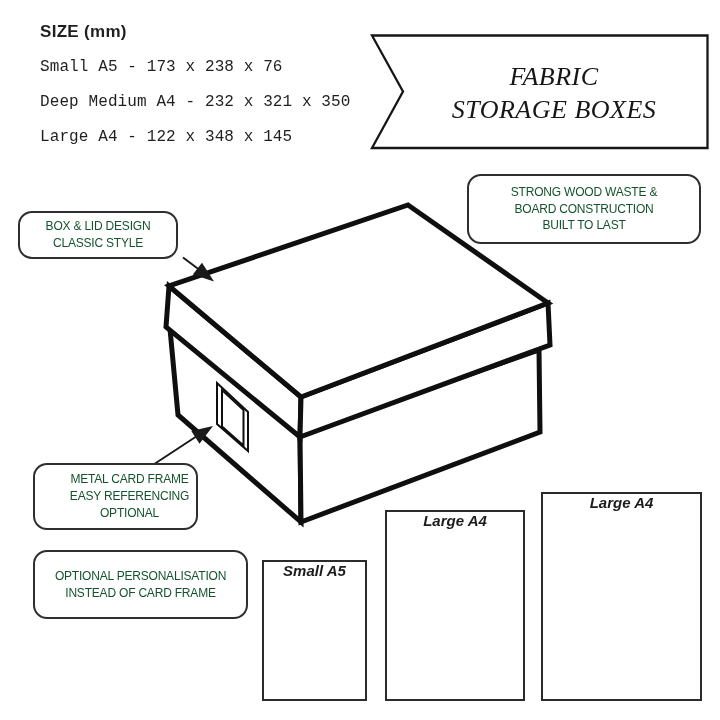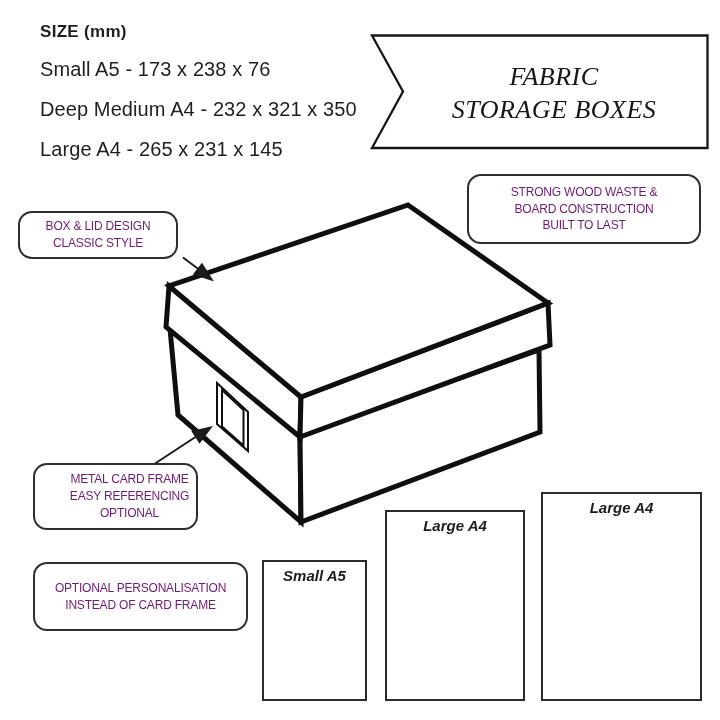--- a/index.html
+++ b/index.html
@@ -5,52 +5,52 @@
   html,body{margin:0;padding:0;background:#ffffff;}
   .canvas{
     position:relative;width:720px;height:720px;background:#ffffff;overflow:hidden;
     font-family:"Liberation Sans",sans-serif;color:#1f1f1f;border-radius:25px;
   }
   .layer{position:absolute;left:0;top:0;width:720px;height:720px;}
 
   
   .size-list{position:absolute;left:40px;top:22px;}
   .size-heading{font-size:17px;font-weight:bold;letter-spacing:.3px;margin-bottom:16px;}
-  .size-item{font-size:20px;margin-bottom:17px;letter-spacing:.1px;}
+  .size-item{font-size:16px;margin-bottom:17px;letter-spacing:.1px;font-family:Liberation Mono, monospace;}
 
   
   .banner-text{
     position:absolute;left:400px;top:38px;width:308px;height:110px;
     display:flex;flex-direction:column;align-items:center;justify-content:center;gap:3px;
     font-family:"Liberation Serif",serif;font-style:italic;font-size:26px;
     letter-spacing:.5px;color:#161616;text-align:right;
   }
 
   
   .callout{
     position:absolute;box-sizing:border-box;border:2px solid #2e2e2e;border-radius:14px;
     background:#ffffff;display:flex;align-items:center;justify-content:center;
     text-align:center;font-size:12px;line-height:1.4;letter-spacing:-.2px;
-    color:#701a75;padding:2px;
+    color:#14532d;padding:2px;
   }
   .callout span{white-space:pre-line;}
   .co-boxlid{left:18px;top:211px;width:160px;height:48px;}
   .co-construction{left:467px;top:174px;width:234px;height:70px;}
   .co-cardframe{left:33px;top:463px;width:165px;height:67px;padding-left:30px;}
-  .co-personalisation{left:33px;top:562px;width:215px;height:69px;}
+  .co-personalisation{left:33px;top:550px;width:215px;height:69px;}
 
   
   .size-rect{
     position:absolute;box-sizing:border-box;border:2.5px solid #2b2b2b;background:#ffffff;
   }
   .rect-small{left:262px;top:560px;width:105px;height:141px;}
   .rect-medium{left:385px;top:510px;width:140px;height:191px;}
   .rect-large{left:541px;top:492px;width:161px;height:209px;}
   .size-rect .rect-label{
-    margin-top:5px;text-align:center;font-weight:bold;font-style:italic;font-size:15px;color:#1c1c1c;
+    text-align:center;font-weight:bold;font-style:italic;font-size:15px;color:#1c1c1c;
   }
 </style>
 </head>
 <body>
 
 <div class="canvas">
 
   <svg class="layer" viewBox="0 0 720 720">
 
     <g>
@@ -83,21 +83,21 @@
     <g stroke="#1a1a1a">
       <line x1="152" y1="465.5" x2="197" y2="436" stroke-width="2"></line>
       <polygon points="213,426 199.5,443.7 191.3,431.1" fill="#1a1a1a" stroke="none"></polygon>
     </g>
   </svg>
 
   <div class="size-list">
     <div class="size-heading">SIZE (mm)</div>
     <div class="size-item">Small A5 - 173 x 238 x 76</div>
     <div class="size-item">Deep Medium A4 - 232 x 321 x 350</div>
-    <div class="size-item">Large A4 - 265 x 231 x 145</div>
+    <div class="size-item">Large A4 - 122 x 348 x 145</div>
   </div>
 
   <div class="banner-text">
     <div>FABRIC</div>
     <div>STORAGE BOXES</div>
   </div>
 
   <div class="callout co-boxlid">
     <span>BOX &amp; LID DESIGN
 CLASSIC STYLE</span>

